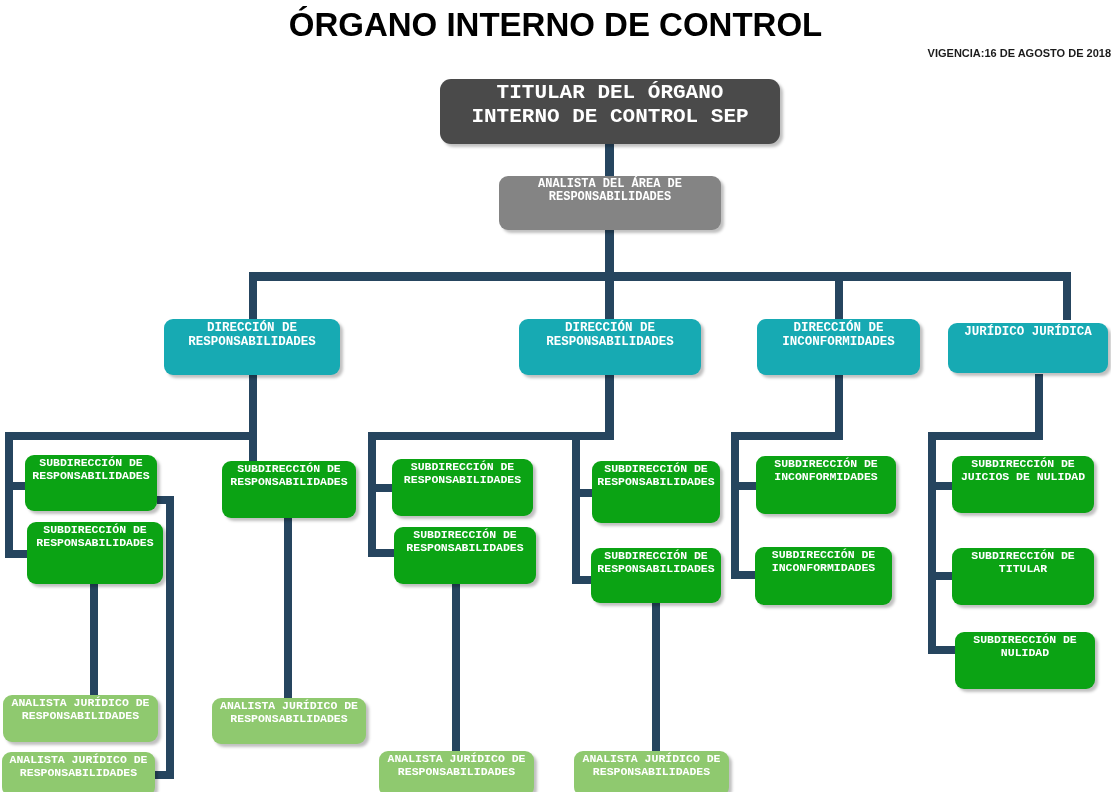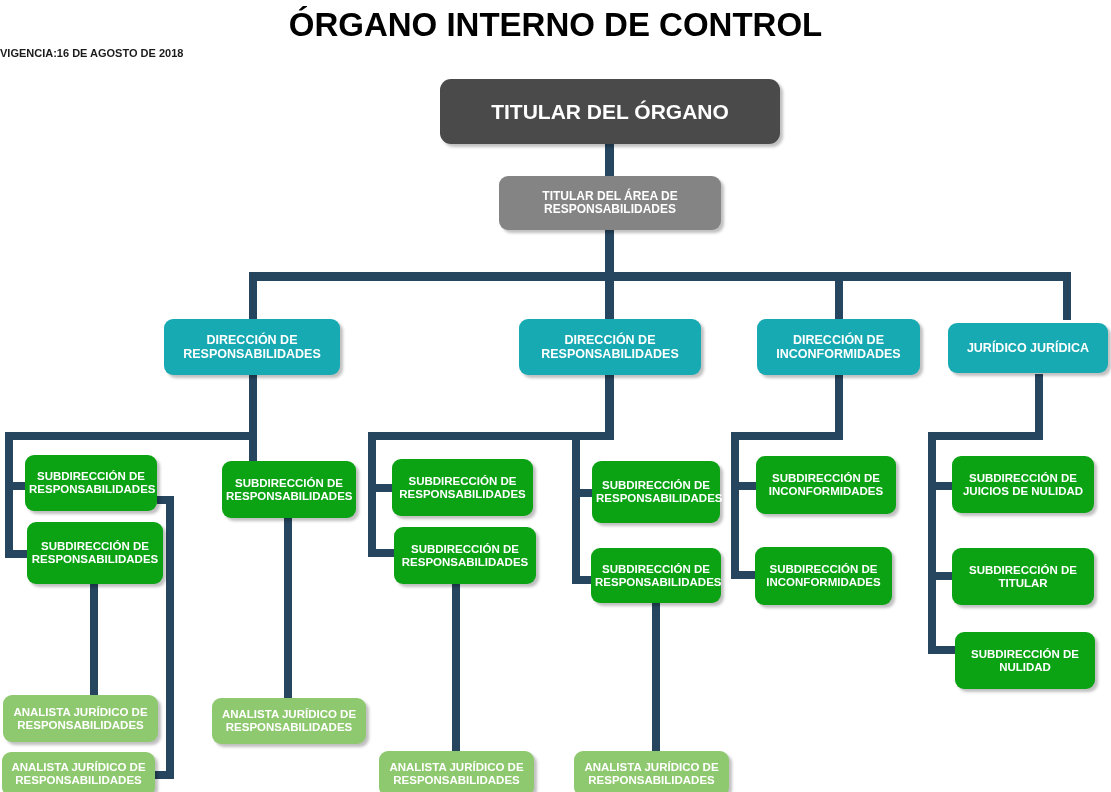--- a/index.html
+++ b/index.html
@@ -8,36 +8,37 @@
     font-family:"Liberation Sans", sans-serif;
     overflow:hidden;position:relative;
   }
   #chart{position:absolute;left:0;top:4px;width:1016px;height:792px;}
 
   .title{
     position:absolute;left:0;top:2px;width:1111px;text-align:center;
     font-size:33px;font-weight:bold;color:#000;letter-spacing:0px;
   }
   .subtitle{
-    position:absolute;left:0;top:43px;width:1111px;text-align:left;
+    position:absolute;left:0;top:43px;width:1111px;text-align:right;
     font-size:11px;font-weight:bold;color:#1b1b1b;
   }
 
   
   .line{position:absolute;background:#26455f;}
 
   
   .node{
     position:absolute;box-sizing:border-box;
-    display:flex;align-items:center;justify-content:center;
+    display:flex;justify-content:center;
     text-align:center;color:#ffffff;font-weight:bold;
     border-radius:9px;
     box-shadow:3px 3px 3px rgba(0,0,0,0.25);
     line-height:1.12;
     padding:2px 4px;
+    font-family:Liberation Mono, monospace;
   }
   .node span{display:block;width:100%;}
 
   .n-root{background:#4a4a4a;font-size:21px;border-radius:11px;}
   .n-titular{background:#848484;font-size:12px;}
   .n-dir{background:#17aab3;font-size:12.5px;}
   .n-sub{background:#0ba314;font-size:11.5px;}
   .n-analista{background:#8fc96f;font-size:11.5px;}
 </style>
 </head>
@@ -91,26 +92,27 @@
   <div class="line" style="left:1035px;top:370px;width:8px;height:66px;"></div>
   <div class="line" style="left:928px;top:428px;width:115px;height:8px;"></div>
   <div class="line" style="left:928px;top:428px;width:8px;height:222px;"></div>
   <div class="line" style="left:928px;top:478px;width:30px;height:8px;"></div>
   <div class="line" style="left:928px;top:568px;width:30px;height:8px;"></div>
   <div class="line" style="left:928px;top:642px;width:30px;height:8px;"></div>
 
   <div class="node n-root" style="left:440px;top:75px;width:340px;height:65px;">
     <span>
       <span>TITULAR DEL ÓRGANO</span>
+      <span>INTERNO DE CONTROL SEP</span>
     </span>
   </div>
 
   <div class="node n-titular" style="left:499px;top:172px;width:222px;height:54px;">
     <span>
-      <span>TITULAR DEL ÁREA DE</span>
+      <span>ANALISTA DEL ÁREA DE</span>
       <span>RESPONSABILIDADES</span>
     </span>
   </div>
 
   <div class="node n-dir" style="left:164px;top:315px;width:176px;height:56px;">
     <span>
       <span>DIRECCIÓN DE</span>
       <span>RESPONSABILIDADES</span>
     </span>
   </div>

